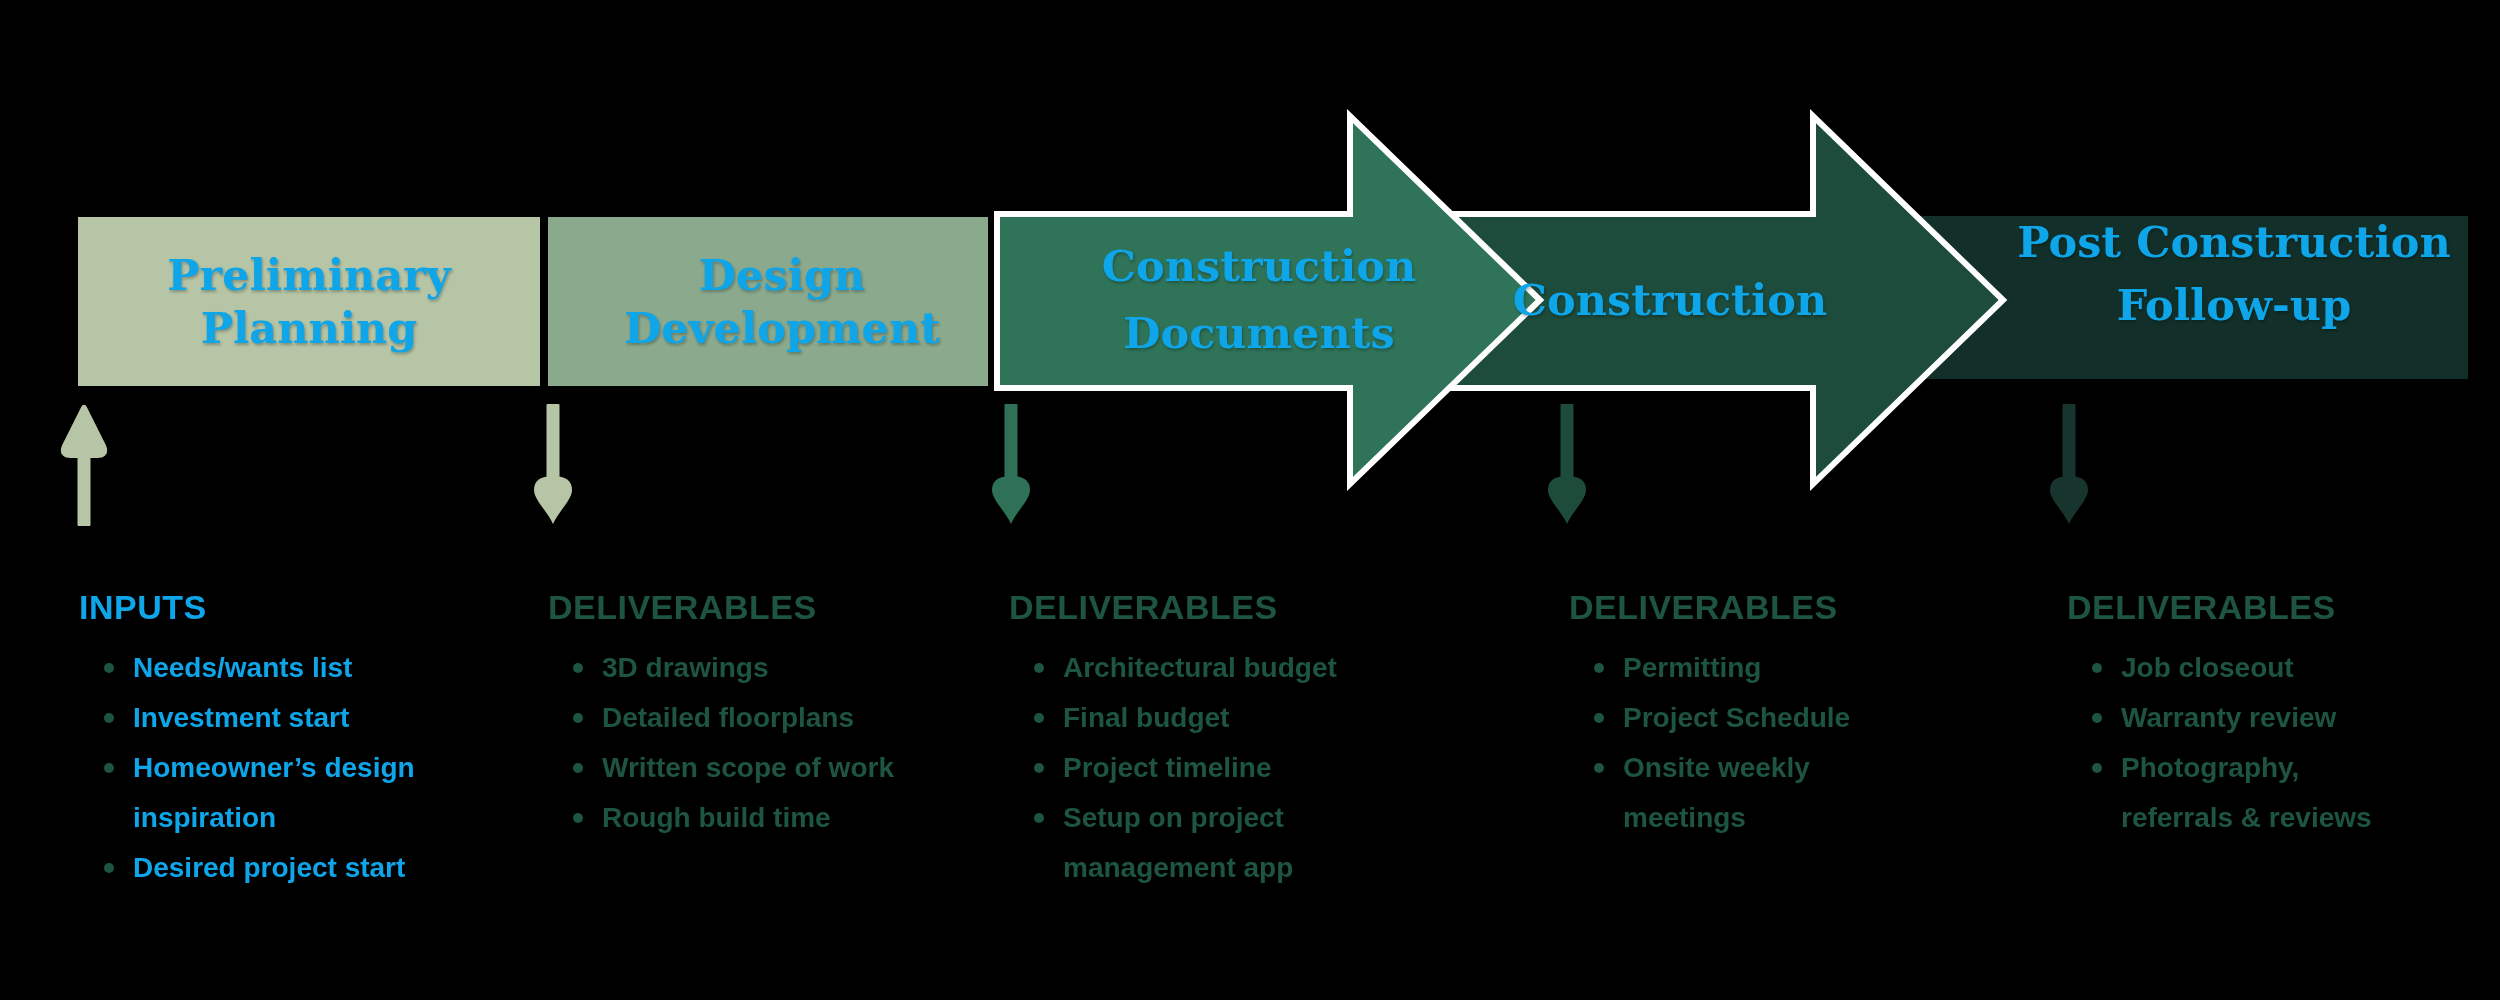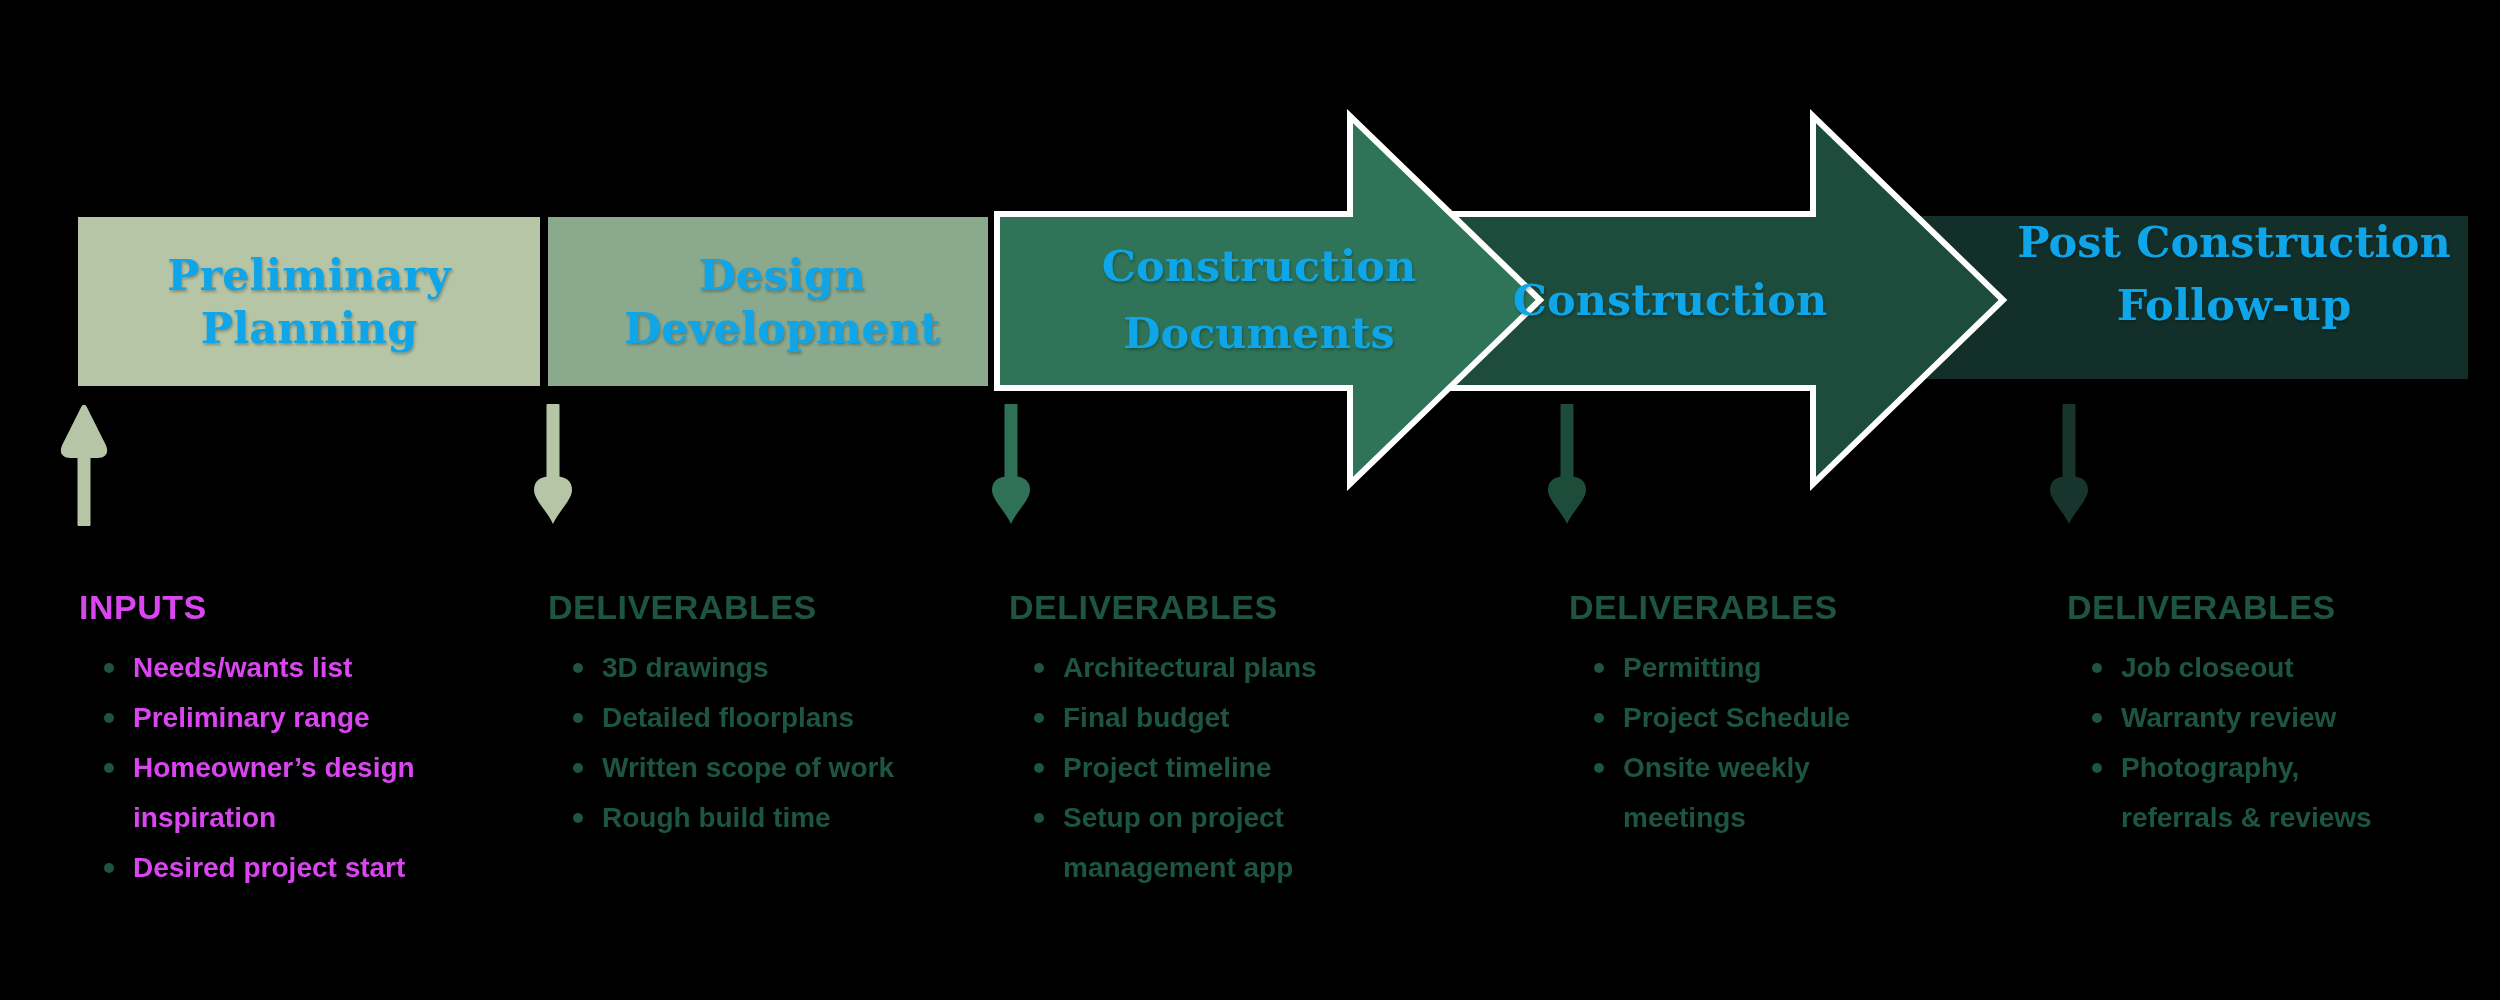--- a/index.html
+++ b/index.html
@@ -96,30 +96,30 @@
         <rect x="19.5" y="0" width="13" height="76" rx="1"></rect>
         <path d="M26,120 C21,108 7,96 7,86 Q7,72 26,72 Q45,72 45,86 C45,96 31,108 26,120 Z"></path>
       </svg>
       <svg class="flow-arrow" viewBox="0 0 52 122" fill="#17352c" stroke="#17352c" stroke-width="0" style="left: 2043px;">
         <rect x="19.5" y="0" width="13" height="76" rx="1"></rect>
         <path d="M26,120 C21,108 7,96 7,86 Q7,72 26,72 Q45,72 45,86 C45,96 31,108 26,120 Z"></path>
       </svg>
     </div>
 
   <div id="columns">
-      <div class="column" style="left: 79px; color: #d946ef;">
+      <div class="column" style="left: 79px; color: #0ea5e9;">
         <div class="col-heading">INPUTS</div>
         <div class="col-rows">
           <div class="item-line">
             <span class="bullet" style="background: rgb(29, 85, 65);"></span>
             <span class="item-text">Needs/wants list</span>
           </div>
           <div class="item-line">
             <span class="bullet" style="background: rgb(29, 85, 65);"></span>
-            <span class="item-text">Preliminary range</span>
+            <span class="item-text">Investment start</span>
           </div>
           <div class="item-line">
             <span class="bullet" style="background: rgb(29, 85, 65);"></span>
             <span class="item-text">Homeowner’s design</span>
           </div>
           <div class="item-line">
             <span class="bullet spacer" style="background: rgb(29, 85, 65);"></span>
             <span class="item-text">inspiration</span>
           </div>
           <div class="item-line">
@@ -147,21 +147,21 @@
             <span class="bullet" style="background: rgb(29, 85, 65);"></span>
             <span class="item-text">Rough build time</span>
           </div>
         </div>
       </div>
       <div class="column" style="left: 1009px; color: rgb(29, 85, 65);">
         <div class="col-heading">DELIVERABLES</div>
         <div class="col-rows">
           <div class="item-line">
             <span class="bullet" style="background: rgb(29, 85, 65);"></span>
-            <span class="item-text">Architectural plans</span>
+            <span class="item-text">Architectural budget</span>
           </div>
           <div class="item-line">
             <span class="bullet" style="background: rgb(29, 85, 65);"></span>
             <span class="item-text">Final budget</span>
           </div>
           <div class="item-line">
             <span class="bullet" style="background: rgb(29, 85, 65);"></span>
             <span class="item-text">Project timeline</span>
           </div>
           <div class="item-line">

